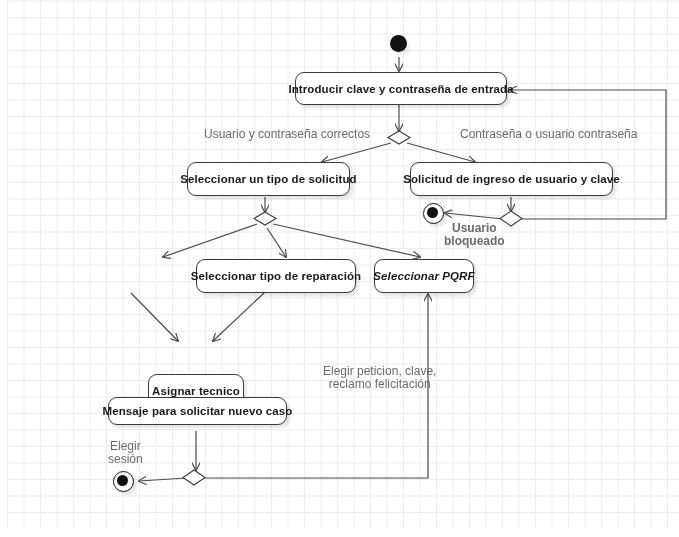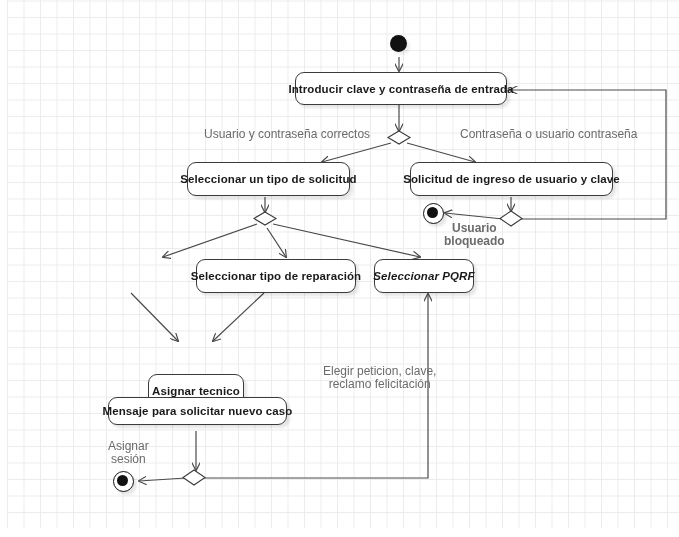--- a/index.html
+++ b/index.html
@@ -179,16 +179,16 @@
   <div class="edge-label" style="left:204px; top:128px;">Usuario y contraseña correctos</div>
 
   <div class="edge-label" style="left:460px; top:128px;">Contraseña o usuario contraseña</div>
 
   <div class="edge-label" style="left:444px; top:222px;font-weight:bold;">Usuario
 bloqueado</div>
 
   <div class="edge-label" style="left:323px; top:365px;">Elegir peticion, clave,
 reclamo felicitación</div>
 
-  <div class="edge-label" style="left:108px; top:440px;">Asignar
+  <div class="edge-label" style="left:108px; top:440px;">Elegir
 sesión</div>
 
 </div>
 
 </body></html>

